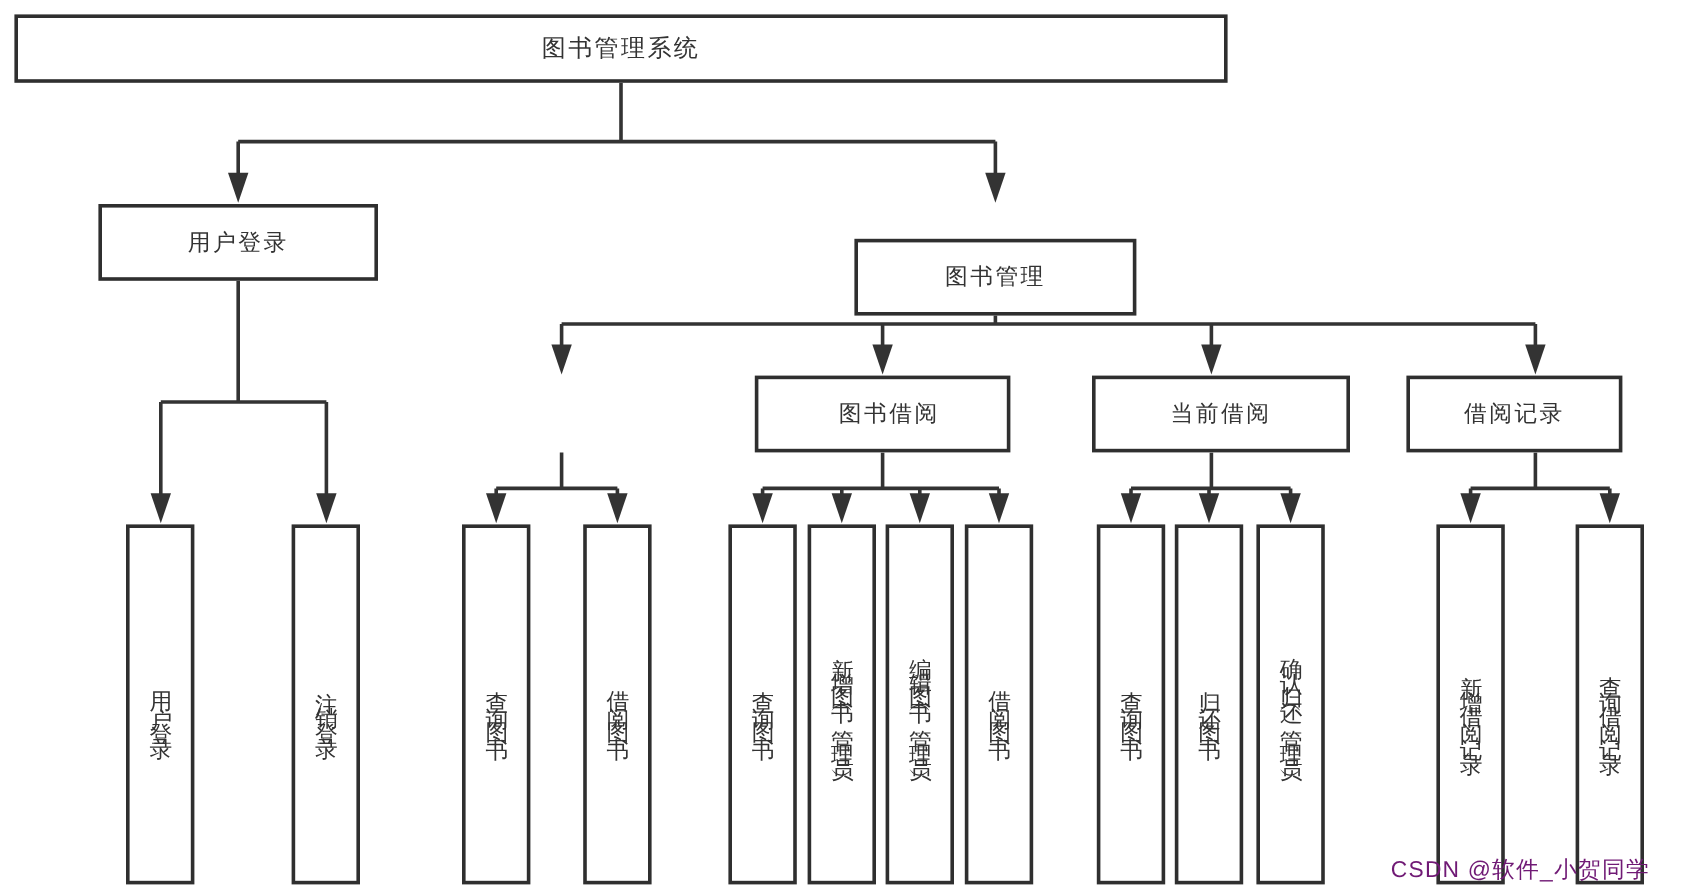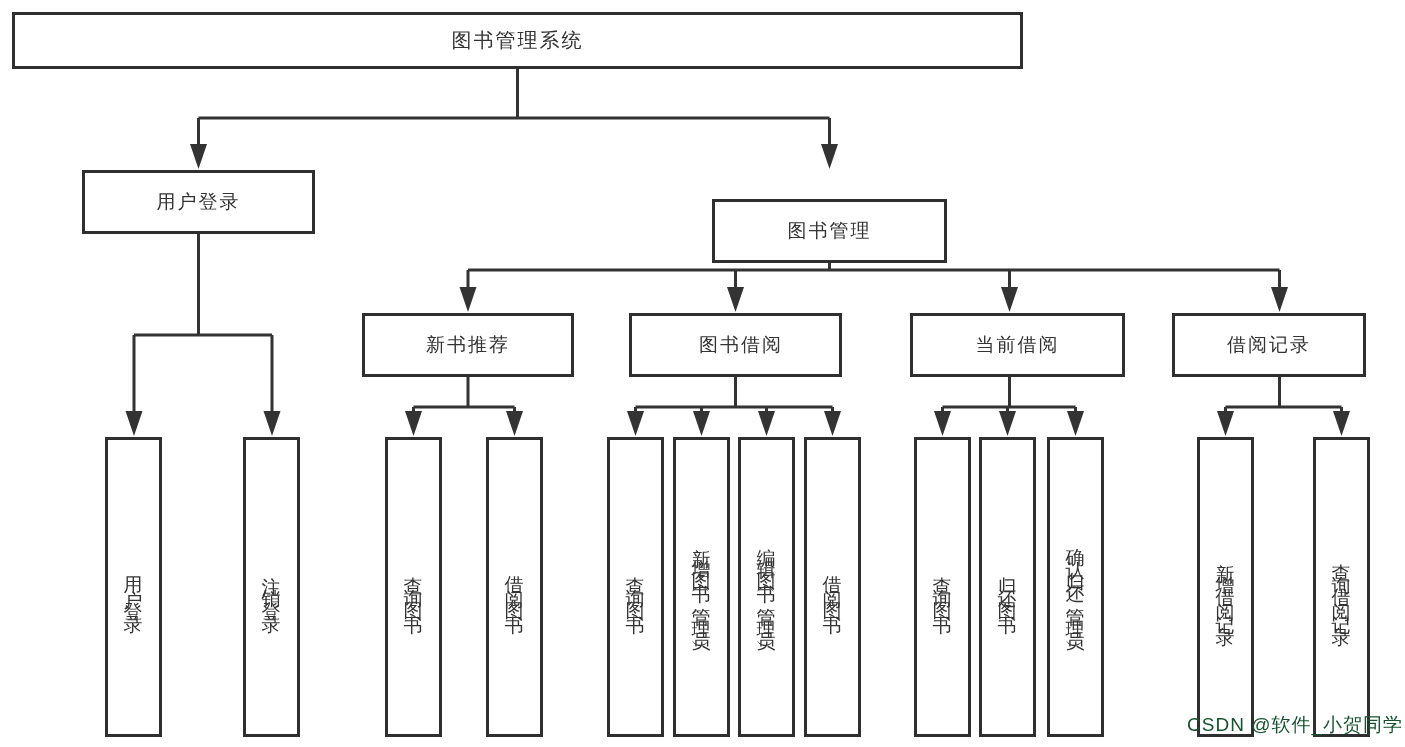--- a/index.html
+++ b/index.html
@@ -47,24 +47,24 @@
   .vtext {
     writing-mode: vertical-rl;
     text-orientation: mixed;
     font-size: 19px;
     line-height: 1;
     letter-spacing: 13px;
   }
   .vbox.long .vtext { letter-spacing: 12px; }
   .watermark {
     position: absolute;
-    right: 2px;
+    right: 30px;
     top: 712px;
     font-size: 19px;
-    color: #14532d;
+    color: #701a75;
     letter-spacing: 1px;
     z-index: 5;
     white-space: nowrap;
   }
 </style>
 </head>
 <body>
 
 <div class="stage">
 
@@ -115,30 +115,27 @@
     <span>图书管理系统</span>
   </div>
 
   <div class="node" style="left:82px; top:170px; width:233px; height:64px;">
     <span>用户登录</span>
   </div>
   <div class="node" style="left:712px; top:170px; width:235px; height:64px;margin-top:29px;">
     <span>图书管理</span>
   </div>
 
-  <div class="node" style="left:362px; top:313px; width:212px; height:64px;">
-    <span>新书推荐</span>
-  </div>
   <div class="node" style="left:629px; top:313px; width:213px; height:64px;padding-left:11px;">
     <span>图书借阅</span>
   </div>
   <div class="node" style="left:910px; top:313px; width:215px; height:64px;">
     <span>当前借阅</span>
   </div>
-  <div class="node" style="left:1172px; top:313px; width:194px; height:64px;">
+  <div class="node" style="left:1172px; top:313px; width:180px; height:64px;">
     <span>借阅记录</span>
   </div>
 
   <div class="vbox" style="left:105px;">
     <span class="vtext">用户登录</span>
   </div>
   <div class="vbox" style="left:243px;">
     <span class="vtext">注销登录</span>
   </div>
 

